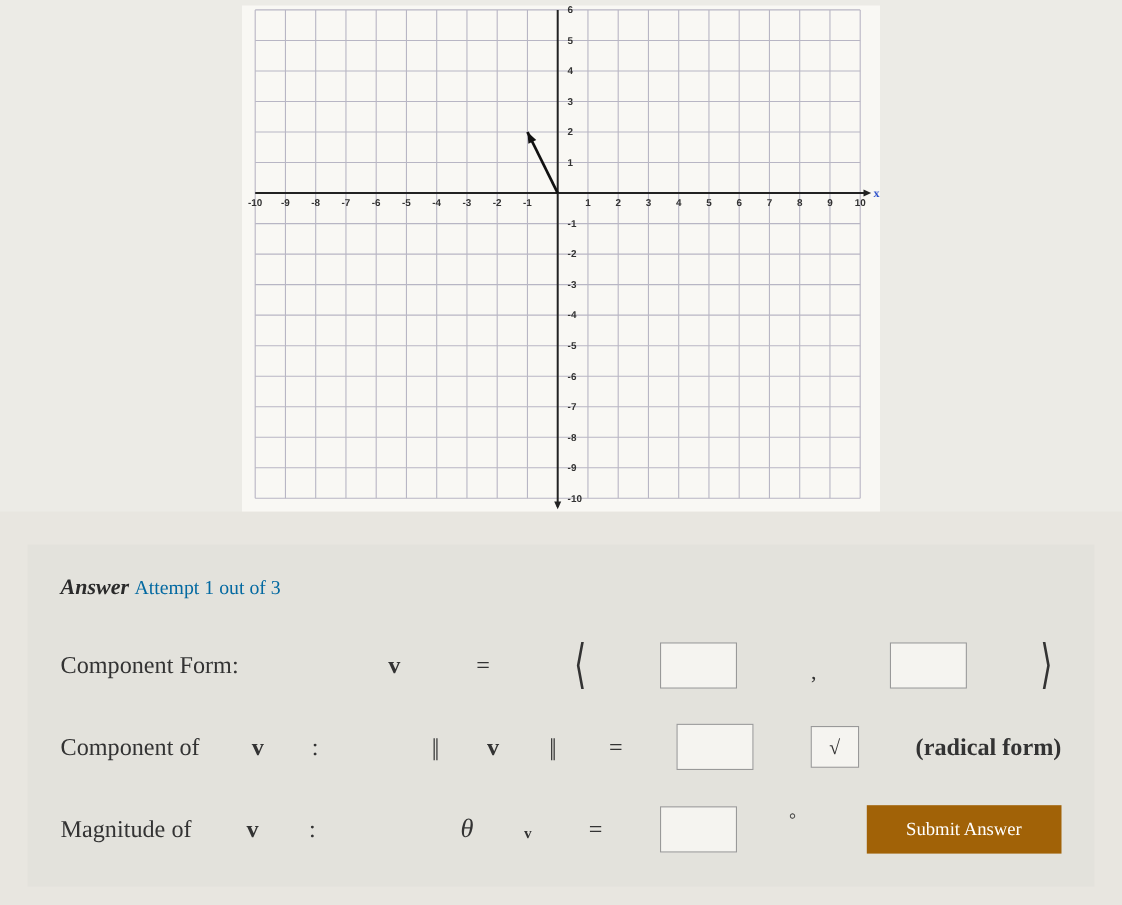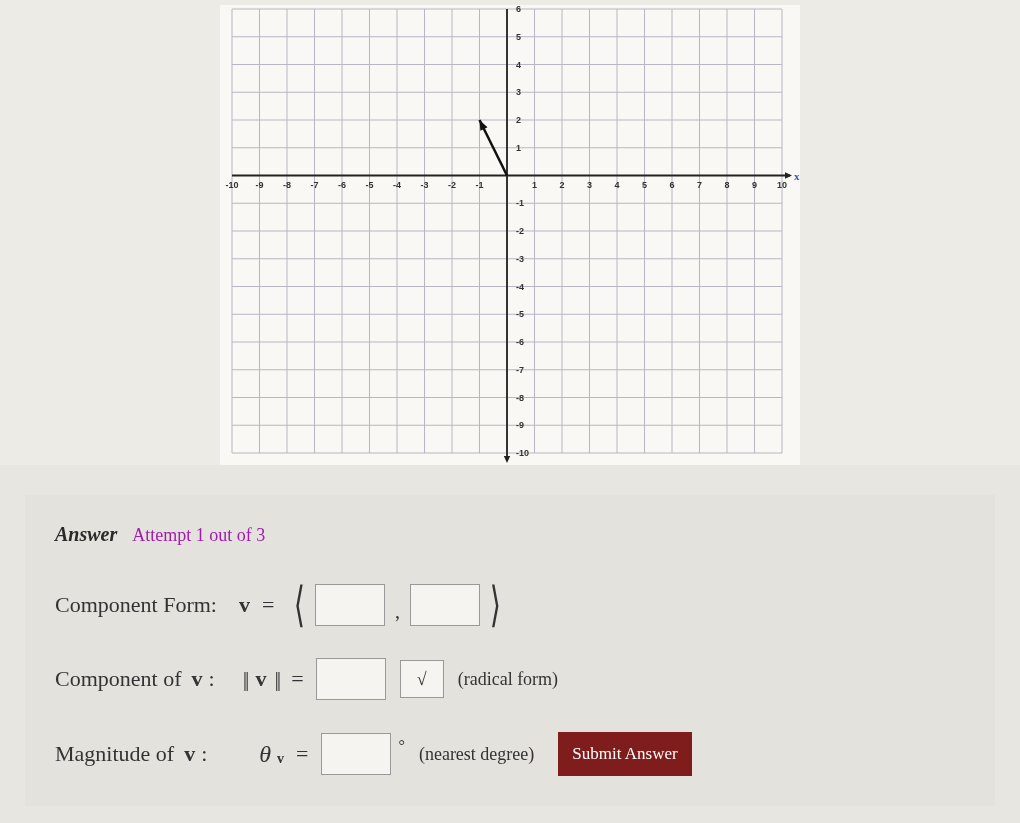--- a/index.html
+++ b/index.html
@@ -22,28 +22,29 @@
       background: #e3e2dc;
       padding: 28px 30px 20px 30px;
     }
     .answer-header {
       font-family: Georgia, serif;
       font-size: 20px;
       color: #2a2a2a;
       margin-bottom: 38px;
     }
     .answer-header .bold { font-weight: bold; font-style: italic; }
-    .answer-header .sub { color: #a21caf; font-size: 18px; margin-left: 10px; }
+    .answer-header .sub { color: #0369a1; font-size: 18px; }
     .row {
       display: flex;
       align-items: center;
       font-size: 22px;
       color: #333;
       margin-bottom: 32px;
       gap: 6px;
+      justify-content: space-between;
     }
     .label { font-family: Georgia, serif; font-size: 22px; color: #333; }
     .mathv { font-weight: bold; font-family: 'Times New Roman', serif; }
     .eq { margin: 0 6px; }
     .bracket {
       font-size: 48px;
       font-family: 'Times New Roman', serif;
       color: #333;
       line-height: 0;
       transform: scaleX(0.6);
@@ -66,29 +67,29 @@
       height: 38px;
       border: 1px solid #999;
       background: #f5f4f0;
       display: inline-flex;
       align-items: center;
       justify-content: center;
       font-size: 18px;
       cursor: pointer;
       margin-left: 8px;
     }
-    .paren { font-size: 18px; margin-left: 8px; }
+    .paren { font-size: 22px; margin-left: 8px; font-weight: bold; }
     .theta { font-style: italic; font-family: 'Times New Roman', serif; font-size: 24px; }
     .sub-v { font-size: 14px; font-weight: bold; position: relative; top: 5px; }
     .deg { font-size: 16px; position: relative; top: -8px; margin-left: 2px;}
     .submit-btn {
-      background: #7f1d1d;
+      background: #a16207;
       color: #fff;
       border: none;
-      padding: 12px 14px;
+      padding: 12px 36px;
       font-size: 17px;
       font-family: Georgia, serif;
       cursor: pointer;
       margin-left: 18px;
     }
     .bars { font-family: 'Times New Roman', serif; letter-spacing: -2px; }
   </style>
 </head>
 <body>
 
@@ -221,16 +222,15 @@
   <div class="row" style="margin-bottom:10px">
     <span class="label">Magnitude of</span>
     <span class="mathv" style="margin-left:4px">v</span>
     <span class="label">:</span>
     <span style="width:40px"></span>
     <span class="theta">θ</span>
       <span class="sub-v">v</span>
     <span class="eq">=</span>
     <input type="text" value="" style="">
     <span class="deg">°</span>
-    <span class="paren">(nearest degree)</span>
     <button class="submit-btn">Submit Answer</button>
   </div>
 </div>
 
 </body></html>

